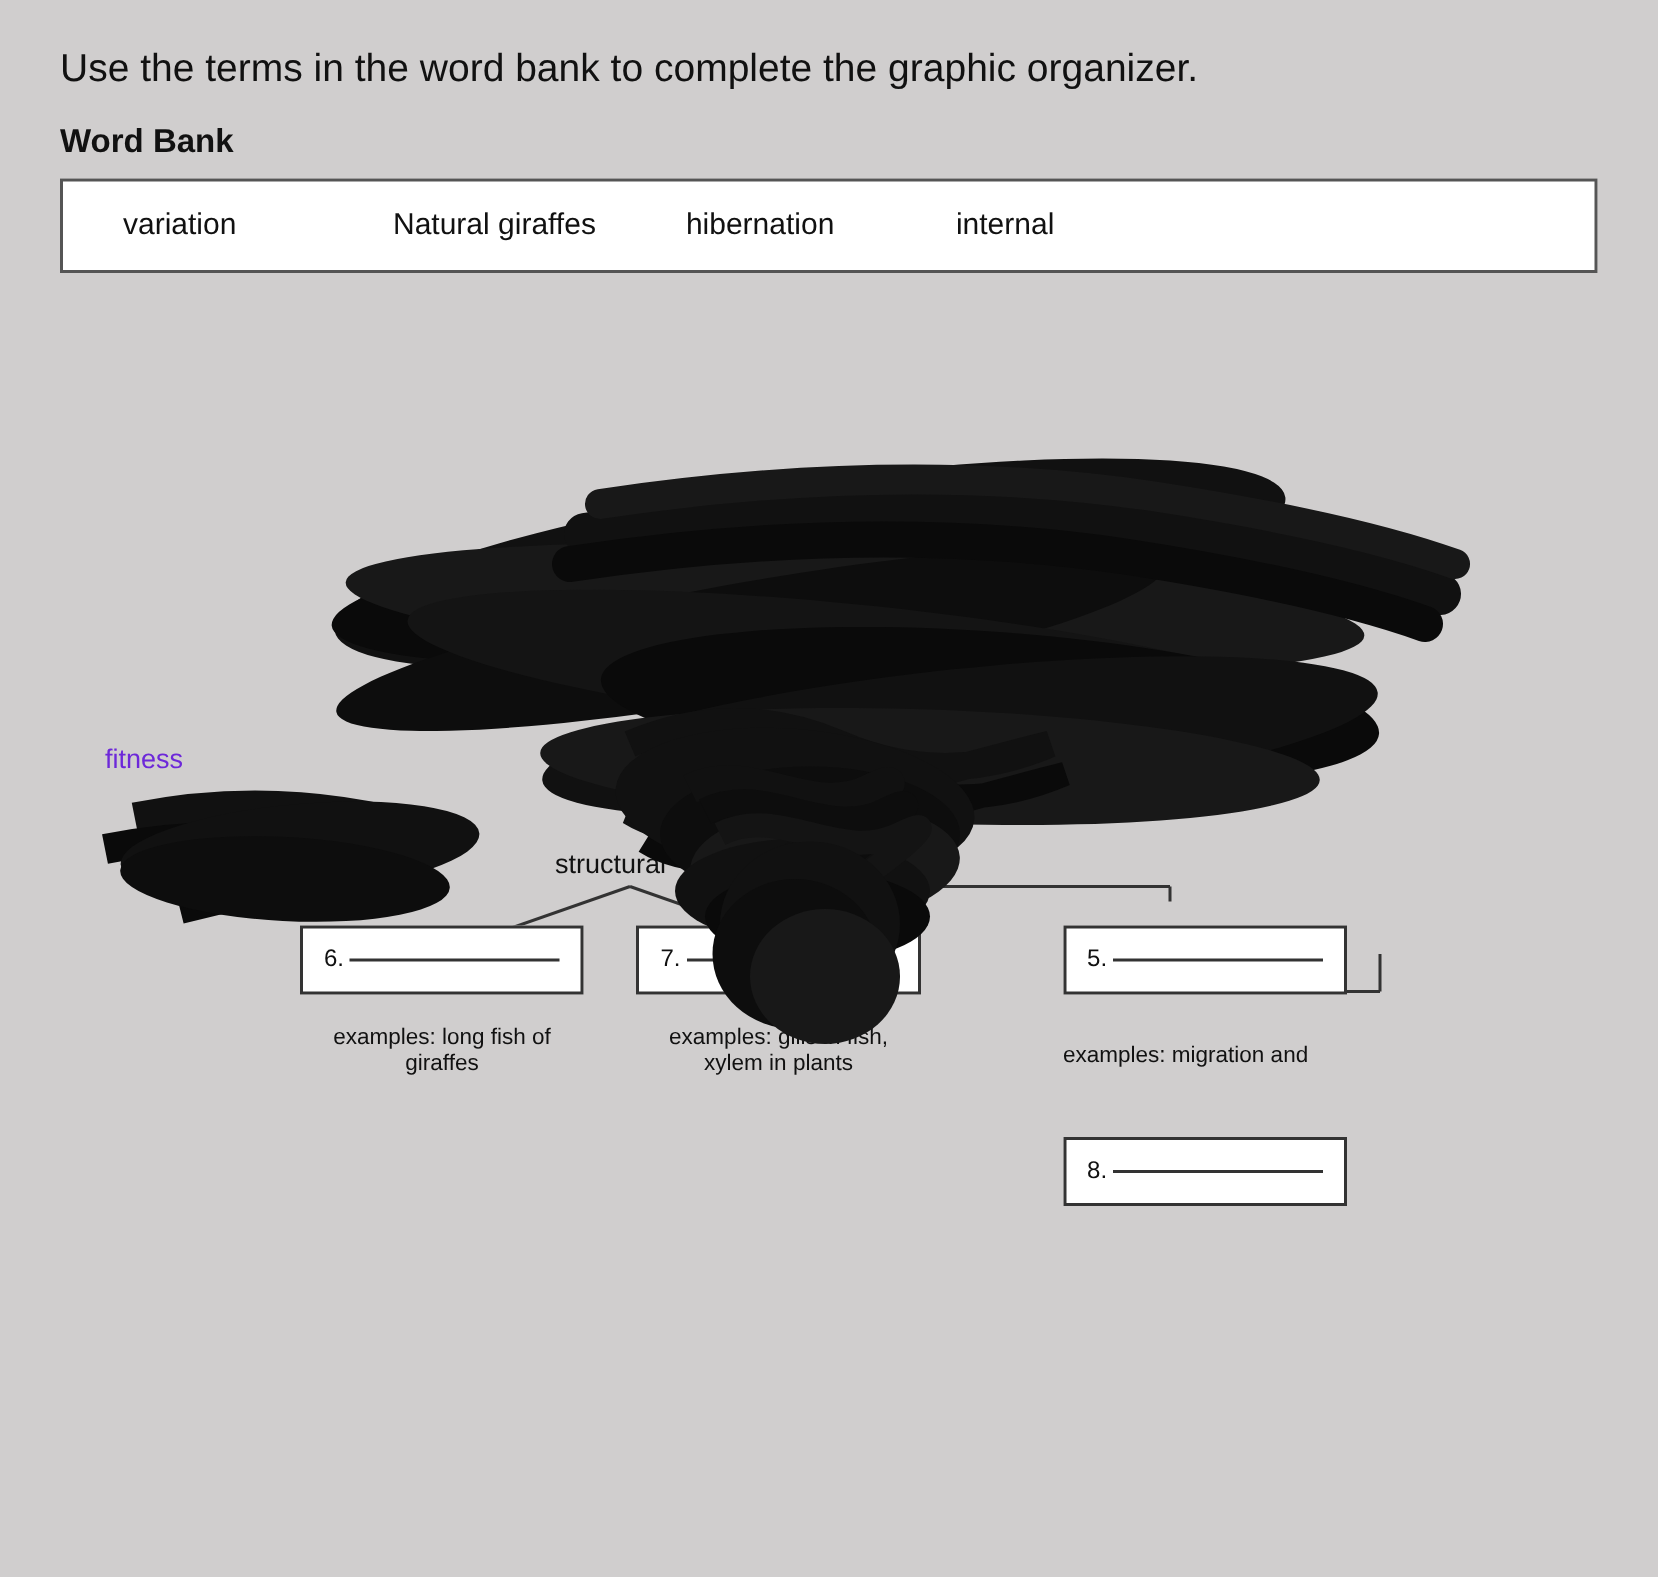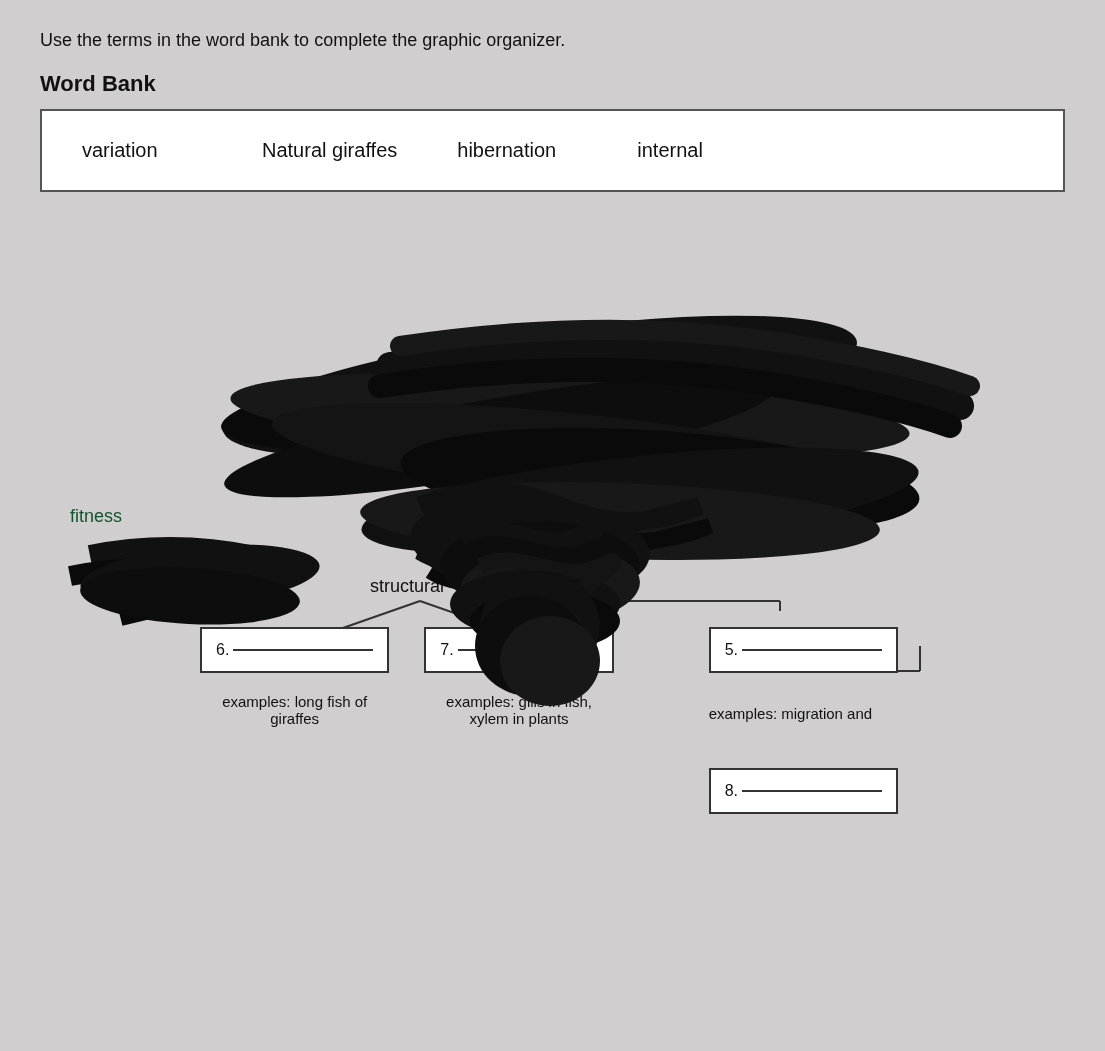--- a/index.html
+++ b/index.html
@@ -5,35 +5,35 @@
     * { box-sizing: border-box; margin: 0; padding: 0; }
     body {
       background: #d0cece;
       font-family: Arial, sans-serif;
       width: 1105px;
       min-height: 1051px;
       padding: 30px 40px;
       color: #111;
     }
     .main-instruction {
-      font-size: 18px;
+      font-size: 26px;
       font-weight: 400;
       margin-bottom: 20px;
       color: #111;
     }
     .word-bank-title {
       text-align: left;
       font-size: 22px;
       font-weight: 700;
       margin-bottom: 12px;
     }
     .word-bank-box {
       border: 2px solid #555;
       background: #fff;
-      padding: 28px 40px;
+      padding: 18px 40px;
       margin-bottom: 24px;
       display: flex;
       flex-direction: column;
       gap: 14px;
     }
     .word-bank-row {
       display: flex;
       gap: 60px;
       align-items: center;
     }
@@ -155,21 +155,21 @@
 
     <path d="M 350 60 Q 550 30 720 55 Q 850 75 920 100" stroke="#111" stroke-width="28" fill="none" stroke-linecap="round"></path>
     <path d="M 340 80 Q 540 50 710 75 Q 840 95 910 120" stroke="#0a0a0a" stroke-width="24" fill="none" stroke-linecap="round"></path>
     <path d="M 360 40 Q 560 10 730 35 Q 860 55 930 80" stroke="#181818" stroke-width="20" fill="none" stroke-linecap="round"></path>
 
     <ellipse cx="500" cy="320" rx="60" ry="55" fill="#111"></ellipse>
     <ellipse cx="490" cy="340" rx="55" ry="50" fill="#0d0d0d"></ellipse>
     <ellipse cx="510" cy="355" rx="50" ry="45" fill="#181818"></ellipse>
   </svg>
 
-  <div style="position:absolute; left:30px; top:290px; font-size:18px; z-index:20; color:#14532d;">fitness</div>
+  <div style="position:absolute; left:30px; top:290px; font-size:18px; z-index:20; color:#6d28d9;">fitness</div>
 
   <div style="position:absolute; bottom:0; left:0; right:0; top:360px;">
 
     <div style="margin-left:330px; font-size:18px; margin-bottom:18px;">structural</div>
 
     <svg style="position:absolute; top:0; left:0; width:100%; height:200px; z-index:1;" viewBox="0 0 1025 200">
 
       <line x1="380" y1="25" x2="280" y2="60" stroke="#333" stroke-width="2"></line>
       <line x1="380" y1="25" x2="480" y2="60" stroke="#333" stroke-width="2"></line>
 

